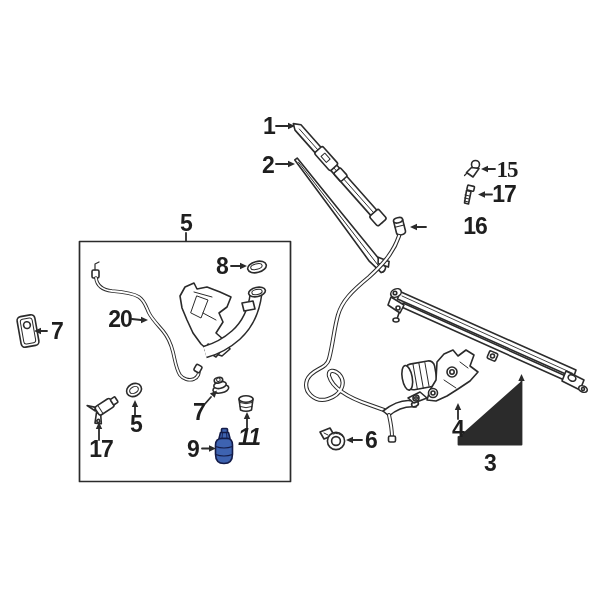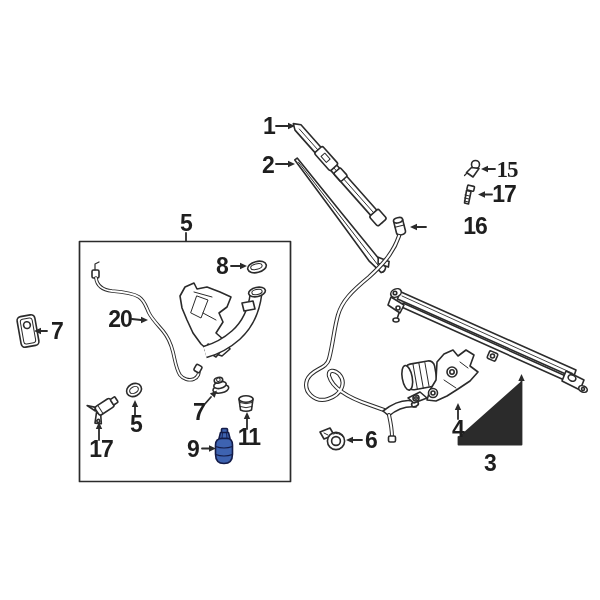--- a/index.html
+++ b/index.html
@@ -255,21 +255,21 @@
 <div class="callout" style="left:269px; top:126px;">1</div>
 <div class="callout" style="left:268px; top:165px;">2</div>
 <div class="callout" style="left:490px; top:463px;">3</div>
 <div class="callout" style="left:458px; top:429px;">4</div>
 <div class="callout" style="left:186px; top:223px;">5</div>
 <div class="callout" style="left:371px; top:440px;">6</div>
 <div class="callout" style="left:57px; top:331px;">7</div>
 <div class="callout" style="left:222px; top:266px;">8</div>
 <div class="callout" style="left:193px; top:449px;">9</div>
 <div class="callout" style="left:199px; top:412px;">7</div>
-<div class="callout" style="left:249px; top:437px;">11</div>
+<div class="callout" style="left:249px; top:437px;font-style:italic;">11</div>
 <div class="callout" style="left:120px; top:319px;">20</div>
 <div class="callout" style="left:101px; top:449px;">17</div>
 <div class="callout" style="left:136px; top:424px;">5</div>
 <div class="callout" style="left:507px; top:169px;font-family:Liberation Serif, serif;">15</div>
 <div class="callout" style="left:438px; top:226px;margin-left:37px;">16</div>
 <div class="callout" style="left:504px; top:194px;">17</div>
 
 </div>
 
 </body></html>

